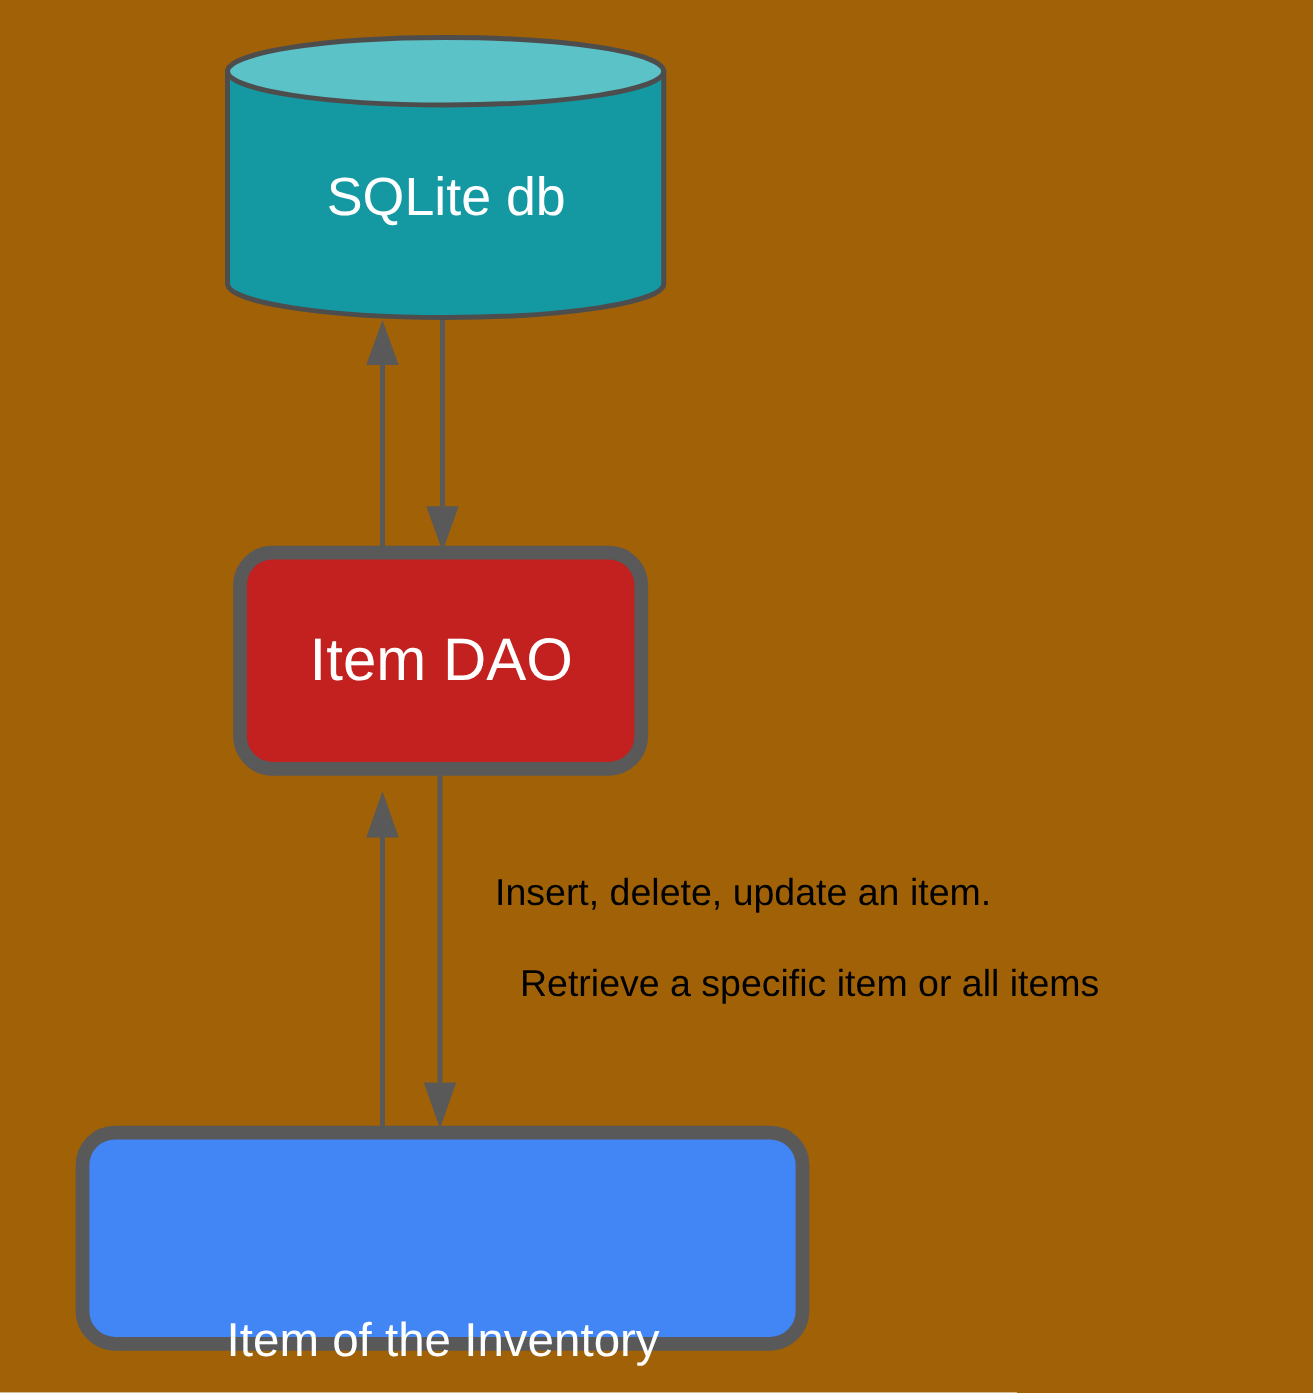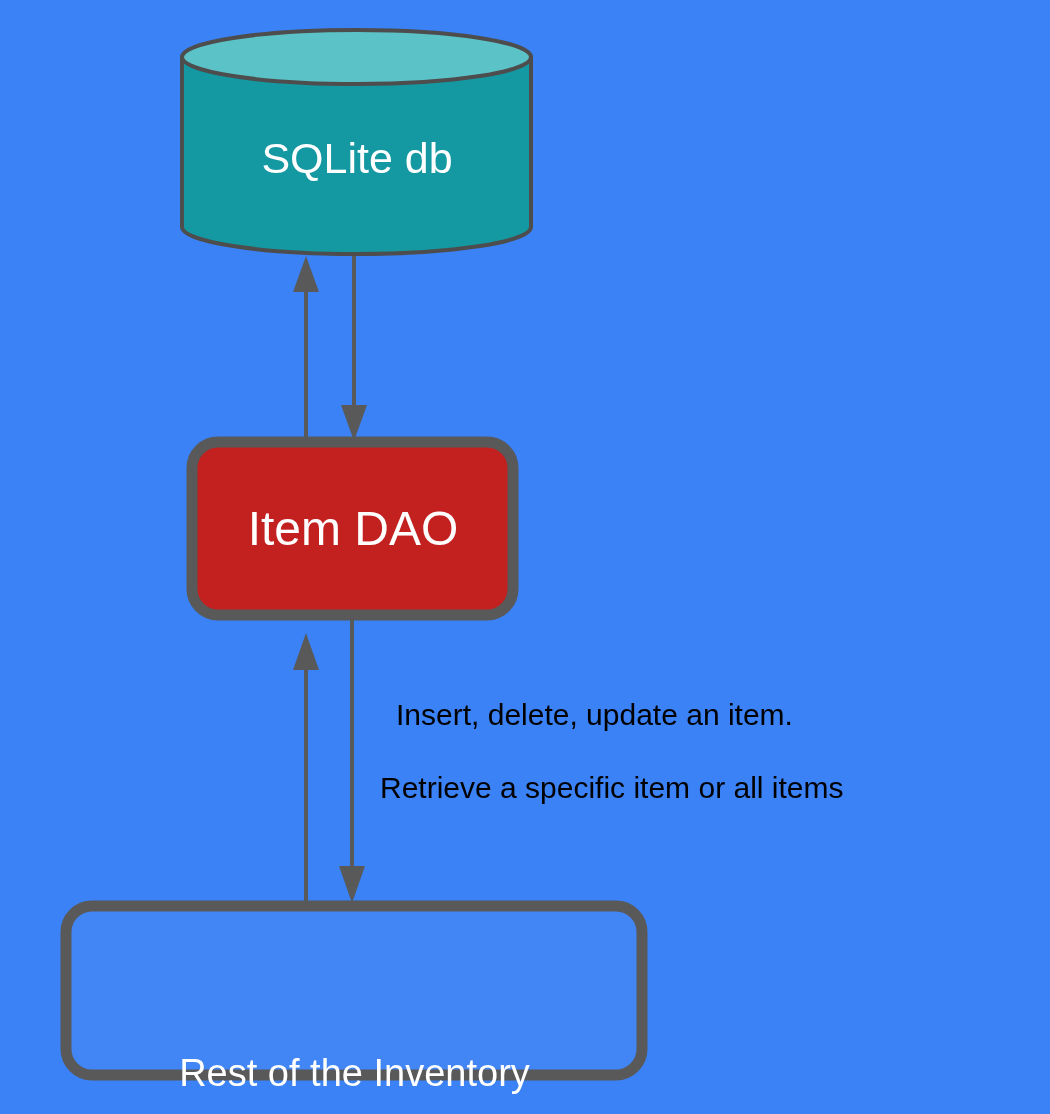--- a/index.html
+++ b/index.html
@@ -10,21 +10,21 @@
   body {
     width: 1050px;
     height: 1114px;
     font-family: "Liberation Sans", sans-serif;
     overflow: hidden;
   }
   #canvas {
     position: relative;
     width: 1050px;
     height: 1114px;
-    background: #3b82f6;
+    background: #a16207;
   }
   .diagram-svg {
     position: absolute;
     left: 0;
     top: 0;
     width: 1050px;
     height: 1114px;
   }
   .node-label {
     position: absolute;
@@ -58,21 +58,21 @@
   .edge-text {
     position: absolute;
     color: #000000;
     font-family: "Liberation Sans", sans-serif;
     font-size: 30px;
     line-height: 36px;
     white-space: pre;
     text-align: right;
   }
   #edge-text-1 { left: 396px; top: 697px; }
-  #edge-text-2 { left: 380px; top: 770px; }
+  #edge-text-2 { left: 416px; top: 770px; }
 </style>
 </head>
 <body>
 
 <div id="canvas">
 
   <svg class="diagram-svg" viewBox="0 0 1050 1114">
     <defs>
       <marker id="arrowhead-up" markerWidth="12" markerHeight="12" refX="6" refY="10" orient="auto" markerUnits="userSpaceOnUse">
         <polygon points="6,0 12,12 0,12" fill="#595959"></polygon>
@@ -113,21 +113,21 @@
       <line x1="352" y1="620" x2="352" y2="866" stroke="#595959" stroke-width="4"></line>
       <polygon points="352,903 365,866 339,866" fill="#595959"></polygon>
     </g>
   </svg>
 
   <div class="node-label" id="db-label">SQLite db</div>
 
   <div class="node-label" id="dao-label">Item DAO</div>
 
   <div class="node-label" id="app-label">
-    <div>Rest of the Inventory</div>
+    <div>Item of the Inventory</div>
     
   </div>
 
   <div class="edge-text" id="edge-text-1">Insert, delete, update an item.</div>
 
   <div class="edge-text" id="edge-text-2">Retrieve a specific item or all items</div>
 
 </div>
 
 </body></html>

